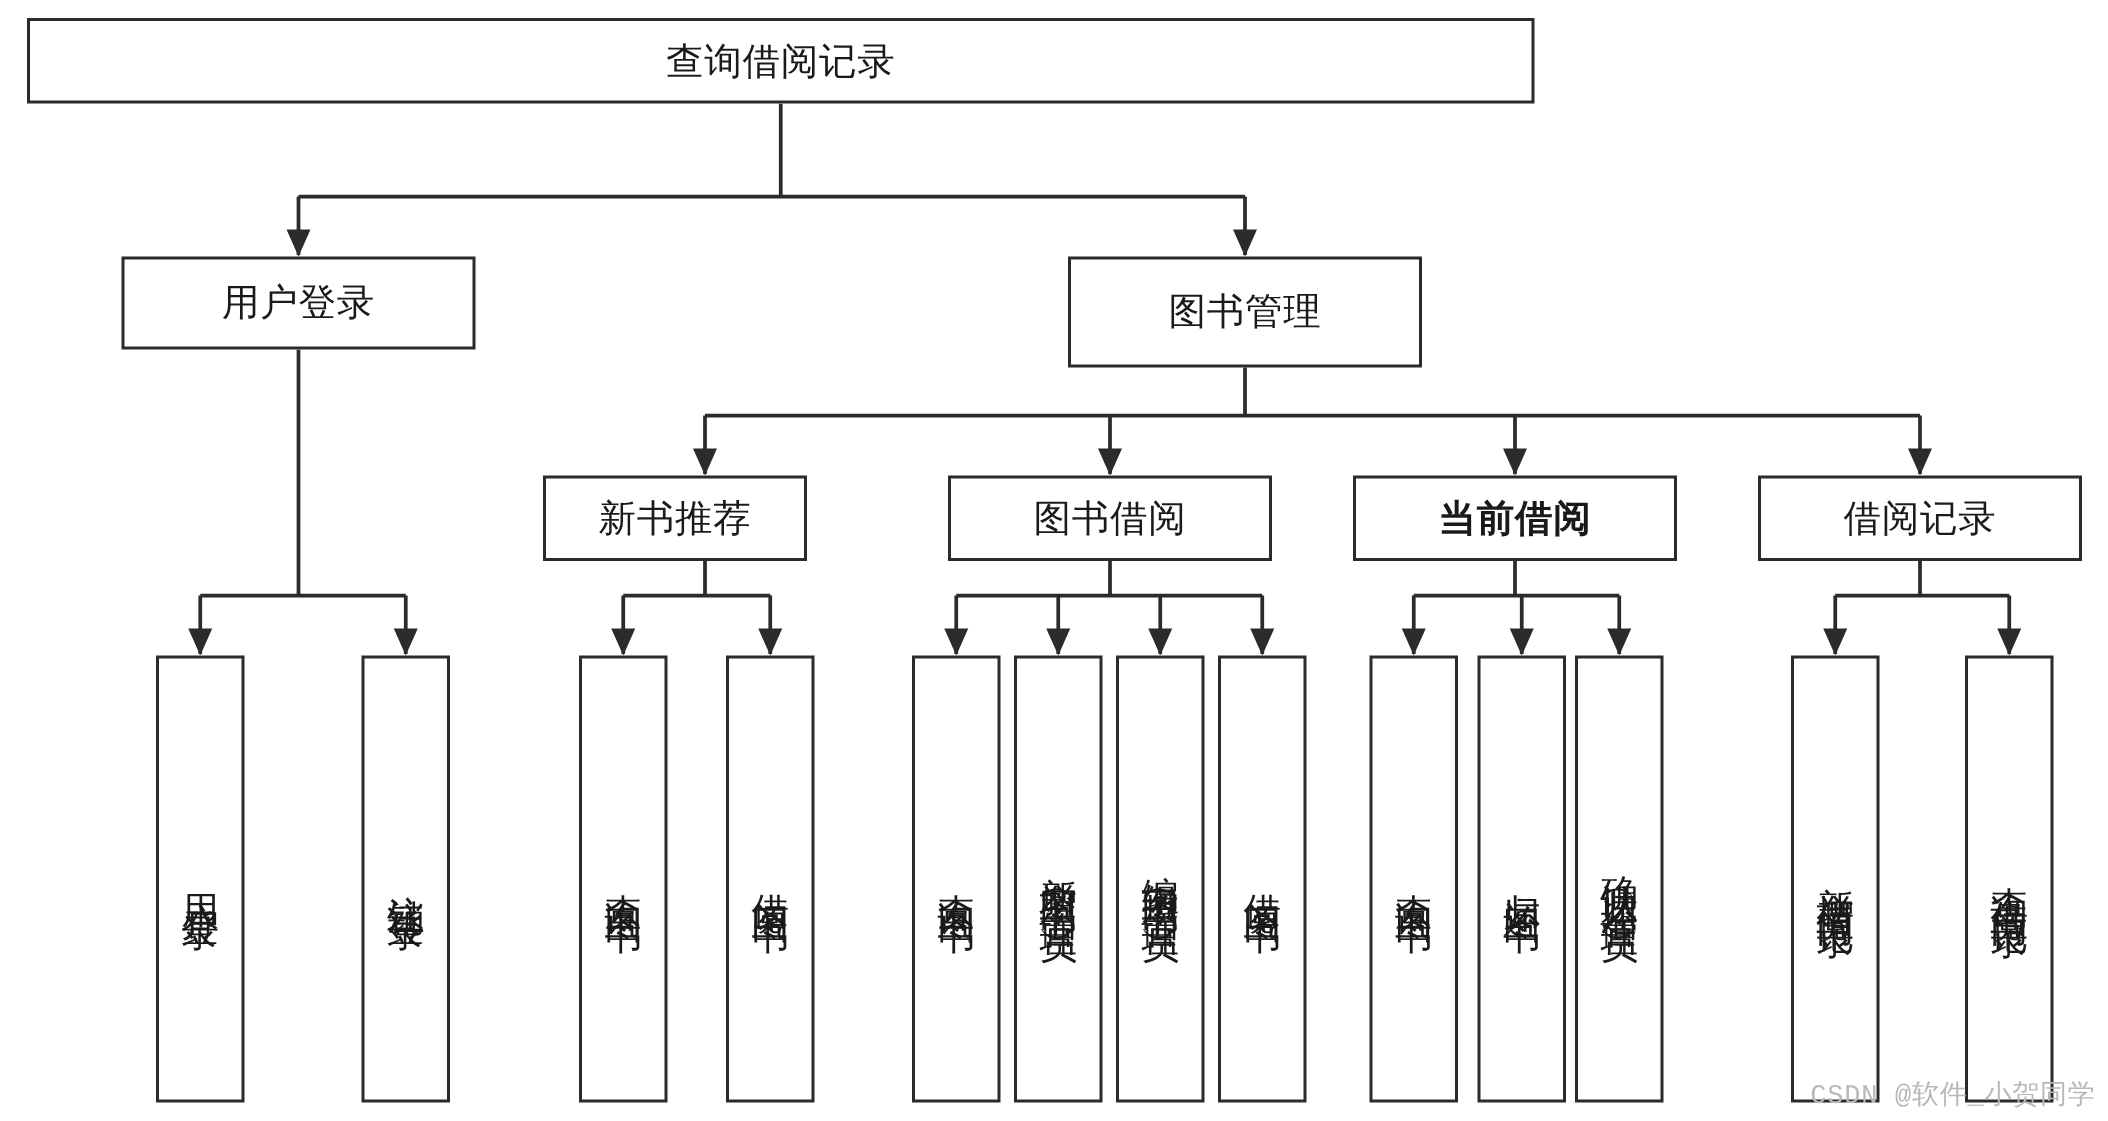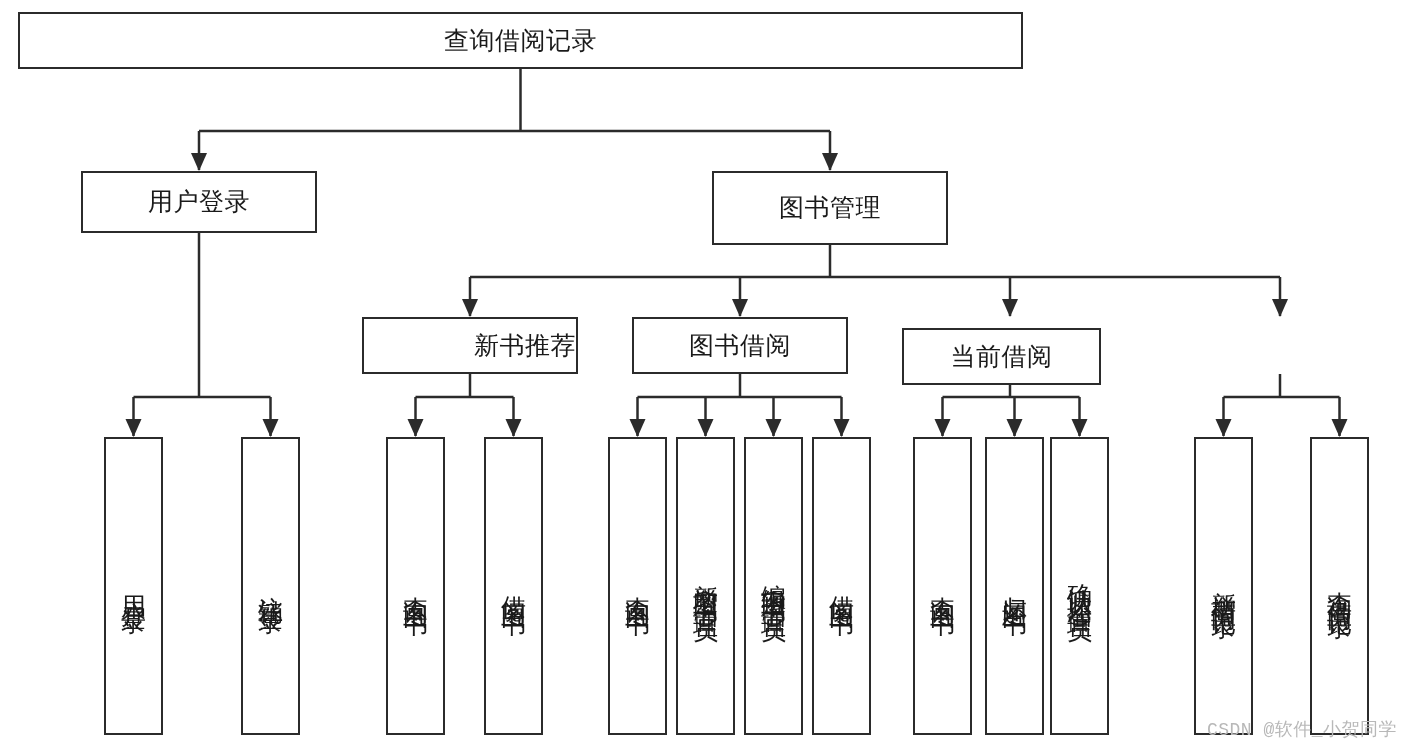--- a/index.html
+++ b/index.html
@@ -135,28 +135,31 @@
     <span class="label">查询借阅记录</span>
   </div>
 
   <div class="node horiz" id="n-user-login" style="left: 81px; top: 171px; width: 236px; height: 62px;">
     <span class="label">用户登录</span>
   </div>
   <div class="node horiz" id="n-book-manage" style="left: 712px; top: 171px; width: 236px; height: 74px;">
     <span class="label">图书管理</span>
   </div>
 
-  <div class="node horiz" id="n-new-book-recommend" style="left: 362px; top: 317px; width: 216px; height: 57px; justify-content: flex-end;">
+  <div class="node horiz" id="n-new-book-recommend" style="left: 362px; top: 317px; width: 176px; height: 57px;">
     <span class="label">新书推荐</span>
   </div>
   <div class="node horiz" id="n-book-borrow" style="left: 632px; top: 317px; width: 216px; height: 57px;">
     <span class="label">图书借阅</span>
   </div>
-  <div class="node horiz" id="n-current-borrow" style="left: 902px; top: 328px; width: 199px; height: 57px;">
+  <div class="node horiz" id="n-current-borrow" style="left: 902px; top: 317px; width: 216px; height: 57px; font-weight: bold;">
     <span class="label">当前借阅</span>
+  </div>
+  <div class="node horiz" id="n-borrow-record" style="left: 1172px; top: 317px; width: 216px; height: 57px;">
+    <span class="label">借阅记录</span>
   </div>
 
   <div class="node vert" id="n-leaf-user-login" style="left: 104px; top: 437px; width: 59px; height: 298px;">
     <span class="label">用户登录</span>
   </div>
   <div class="node vert" id="n-leaf-logout" style="left: 241px; top: 437px; width: 59px; height: 298px;">
     <span class="label">注销登录</span>
   </div>
   <div class="node vert" id="n-leaf-query-book-1" style="left: 386px; top: 437px; width: 59px; height: 298px;">
     <span class="label">查询图书</span>

